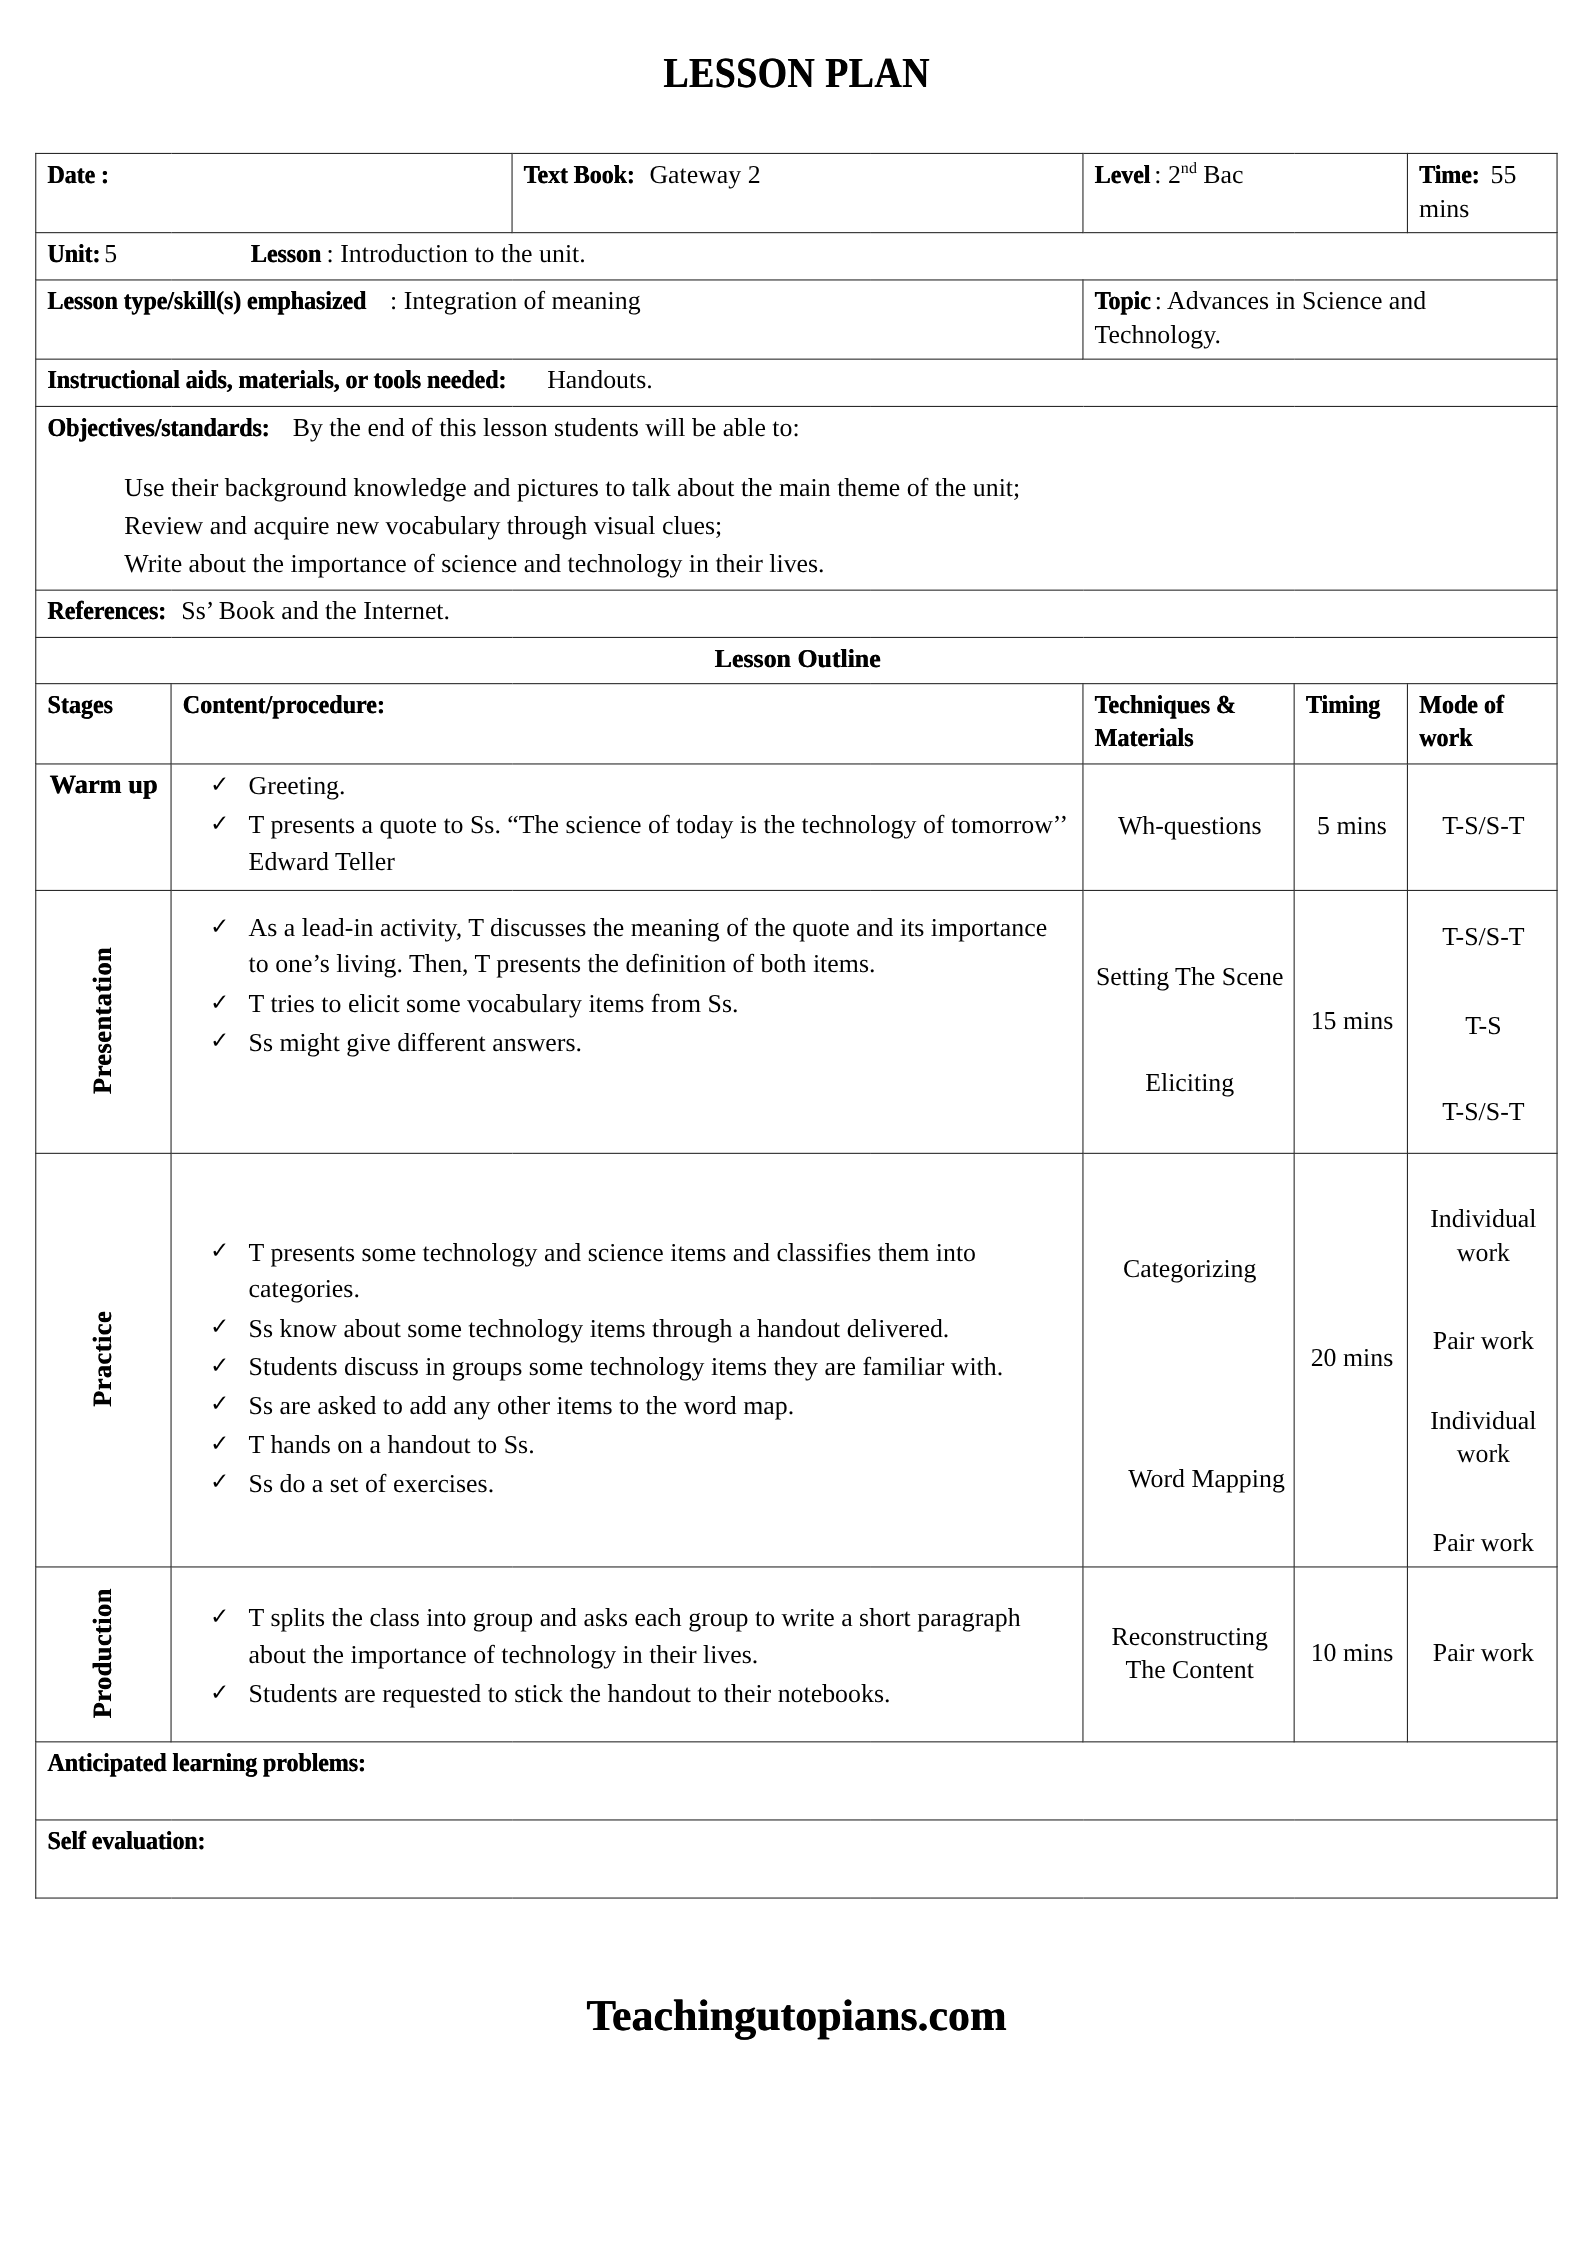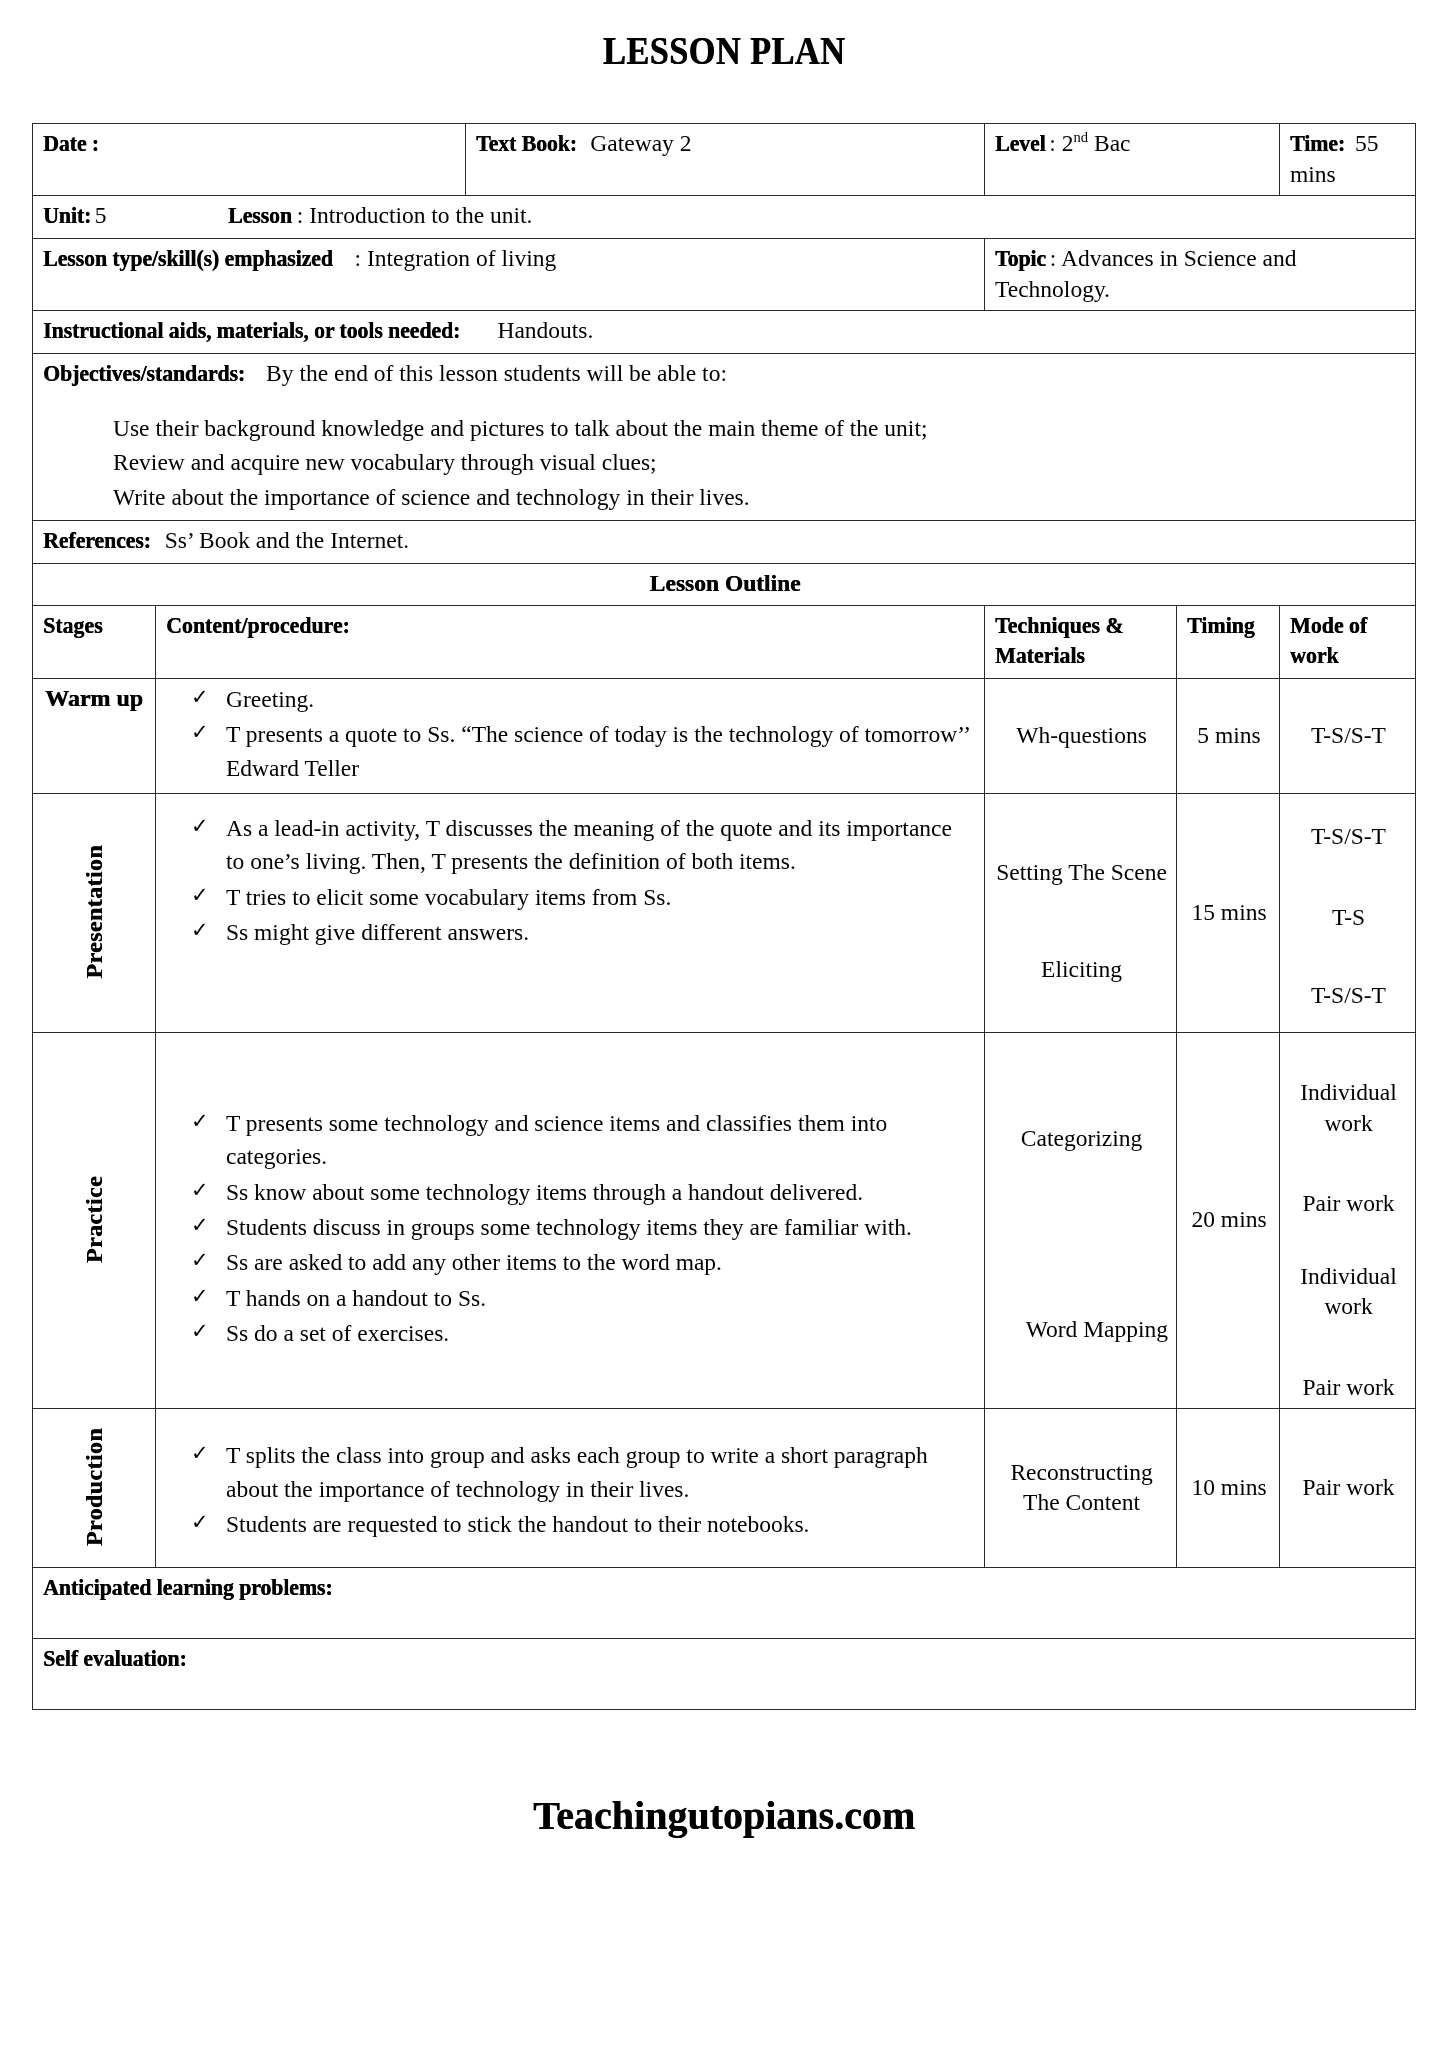--- a/index.html
+++ b/index.html
@@ -12,21 +12,21 @@
     height: 2048px;
     font-family: "Liberation Serif", "DejaVu Serif", serif;
     color: #000000;
     overflow: hidden;
   }
   .page {
     width: 1448px;
     height: 2048px;
     position: relative;
     box-sizing: border-box;
-    padding: 0 32px;
+    padding: 16px 32px;
   }
 
   
   .doc-title {
     text-align: center;
     font-family: "Liberation Serif", "DejaVu Serif", serif;
     font-weight: bold;
     font-size: 39px;
     letter-spacing: 0.5px;
     line-height: 1;
@@ -223,21 +223,21 @@
         <span class="b cond">Unit:</span><span>5</span>
         <span style="display:inline-block;width:110px"></span>
         <span class="b cond">Lesson</span><span>:</span>
         <span>Introduction to the unit.</span>
       </td>
     </tr>
 
     <tr class="r-type">
       <td colspan="4">
         <span class="b cond">Lesson type/skill(s) emphasized</span><span>:</span>
-        <span>Integration of living</span>
+        <span>Integration of meaning</span>
       </td>
       <td colspan="3">
         <span class="b cond">Topic</span><span>:</span>
         <span>Advances in Science and Technology.</span>
       </td>
     </tr>
 
     <tr>
       <td colspan="7" class="aids-cell">
         <span class="b cond">Instructional aids, materials, or tools needed:</span>

